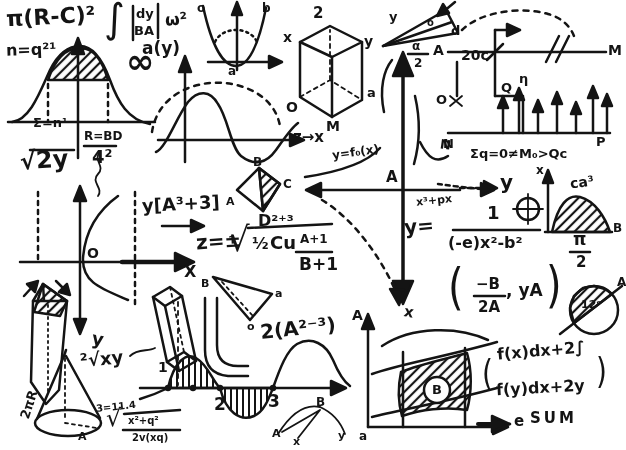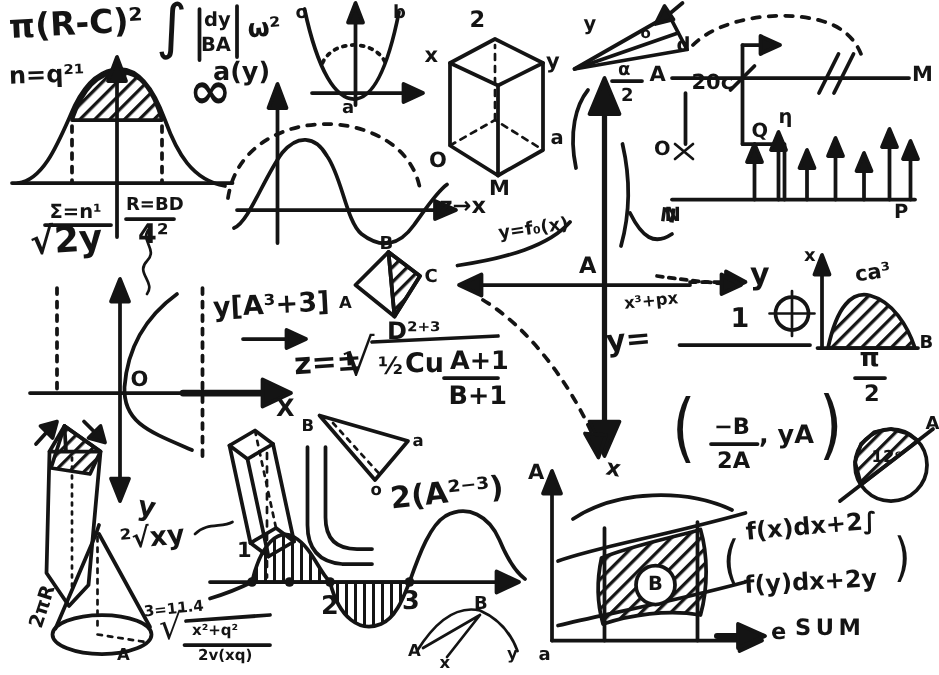--- a/index.html
+++ b/index.html
@@ -268,21 +268,21 @@
   </g>
 </svg>
 
 <span class="t" style="left:6px;top:6px;font-size:22px;transform:rotate(-3deg)">π(R-C)²</span>
 <span class="t" style="left:6px;top:42px;font-size:16px;transform:rotate(-2deg)">n=q²¹</span>
 <span class="t" style="left:104px;top:-2px;font-size:40px;font-weight:400">∫</span>
 <span class="t" style="left:136px;top:7px;font-size:13px">dy</span>
 <span class="t" style="left:134px;top:24px;font-size:13px">BA</span>
 <span class="t" style="left:165px;top:11px;font-size:17px;transform:rotate(-5deg)">ω²</span>
 <span class="t" style="left:126px;top:44px;font-size:34px">∞</span>
-<span class="t" style="left:33px;top:135px;font-size:13px">Σ=n¹</span>
+<span class="t" style="left:33px;top:116px;font-size:13px">Σ=n¹</span>
 <span class="t" style="left:84px;top:130px;font-size:12px">R=BD</span>
 <span class="t" style="left:92px;top:148px;font-size:18px">4²</span>
 <span class="t" style="left:20px;top:148px;font-size:24px;transform:rotate(-4deg)">√2y</span>
 <span class="t" style="left:142px;top:40px;font-size:17px">a(y)</span>
 
 <span class="t" style="left:197px;top:2px;font-size:12px">o</span>
 <span class="t" style="left:262px;top:2px;font-size:12px">b</span>
 <span class="t" style="left:228px;top:65px;font-size:12px">a</span>
 
 <span class="t" style="left:313px;top:6px;font-size:15px">2</span>
@@ -301,29 +301,31 @@
 
 <span class="t" style="left:433px;top:43px;font-size:14px">A</span>
 <span class="t" style="left:608px;top:43px;font-size:14px">M</span>
 <span class="t" style="left:461px;top:48px;font-size:14px">20c</span>
 <span class="t" style="left:436px;top:93px;font-size:13px">O</span>
 
 <span class="t" style="left:501px;top:81px;font-size:13px">Q</span>
 <span class="t" style="left:519px;top:72px;font-size:13px">η</span>
 <span class="t" style="left:443px;top:137px;font-size:13px">N</span>
 <span class="t" style="left:596px;top:135px;font-size:13px">P</span>
+<span class="t" style="left:470px;top:147px;font-size:13px">Σq=0≠M₀&gt;Qc</span>
 <span class="t" style="left:440px;top:138px;font-size:13px;transform:rotate(8deg)">N</span>
 
 <span class="t" style="left:332px;top:146px;font-size:12px;transform:rotate(-8deg)">y=f₀(x)</span>
 <span class="t" style="left:386px;top:170px;font-size:15px">A</span>
 <span class="t" style="left:416px;top:195px;font-size:11px;transform:rotate(-6deg)">x³+px</span>
 <span class="t" style="left:404px;top:305px;font-size:15px;transform:rotate(10deg)">x</span>
 
 <span class="t" style="left:404px;top:216px;font-size:20px;transform:rotate(-5deg)">y=</span>
 <span class="t" style="left:487px;top:204px;font-size:18px">1</span>
+<span class="t" style="left:448px;top:235px;font-size:16px">(-e)x²-b²</span>
 
 <span class="t paren" style="left:448px;top:266px;font-size:40px">(</span>
 <span class="t" style="left:476px;top:277px;font-size:15px">−B</span>
 <span class="t" style="left:478px;top:300px;font-size:15px">2A</span>
 <span class="t" style="left:506px;top:282px;font-size:17px">, yA</span>
 <span class="t paren" style="left:546px;top:264px;font-size:40px">)</span>
 
 <span class="t" style="left:573px;top:231px;font-size:17px">π</span>
 <span class="t" style="left:576px;top:255px;font-size:15px">2</span>
 
@@ -335,21 +337,21 @@
 <span class="t" style="left:581px;top:299px;font-size:11px">12ᶜ</span>
 <span class="t" style="left:617px;top:276px;font-size:12px">A</span>
 
 <span class="t" style="left:260px;top:318px;font-size:20px;transform:rotate(-6deg)">2(A²⁻³)</span>
 <span class="t" style="left:142px;top:195px;font-size:18px;transform:rotate(-3deg)">y[A³+3]</span>
 
 <span class="t" style="left:196px;top:231px;font-size:20px;transform:rotate(-4deg)">z=±</span>
 <span class="t" style="left:228px;top:222px;font-size:34px;font-weight:400">√</span>
 <span class="t" style="left:252px;top:236px;font-size:16px">½</span>
 <span class="t" style="left:270px;top:234px;font-size:18px">Cu</span>
-<span class="t" style="left:300px;top:233px;font-size:17px">A+1</span>
+<span class="t" style="left:300px;top:233px;font-size:12px">A+1</span>
 <span class="t" style="left:299px;top:256px;font-size:17px">B+1</span>
 
 <span class="t" style="left:253px;top:156px;font-size:12px">B</span>
 <span class="t" style="left:283px;top:178px;font-size:12px">C</span>
 <span class="t" style="left:226px;top:196px;font-size:11px">A</span>
 <span class="t" style="left:258px;top:213px;font-size:16px">D²⁺³</span>
 
 <span class="t" style="left:184px;top:264px;font-size:16px">X</span>
 <span class="t" style="left:201px;top:278px;font-size:11px">B</span>
 <span class="t" style="left:275px;top:288px;font-size:11px">a</span>

